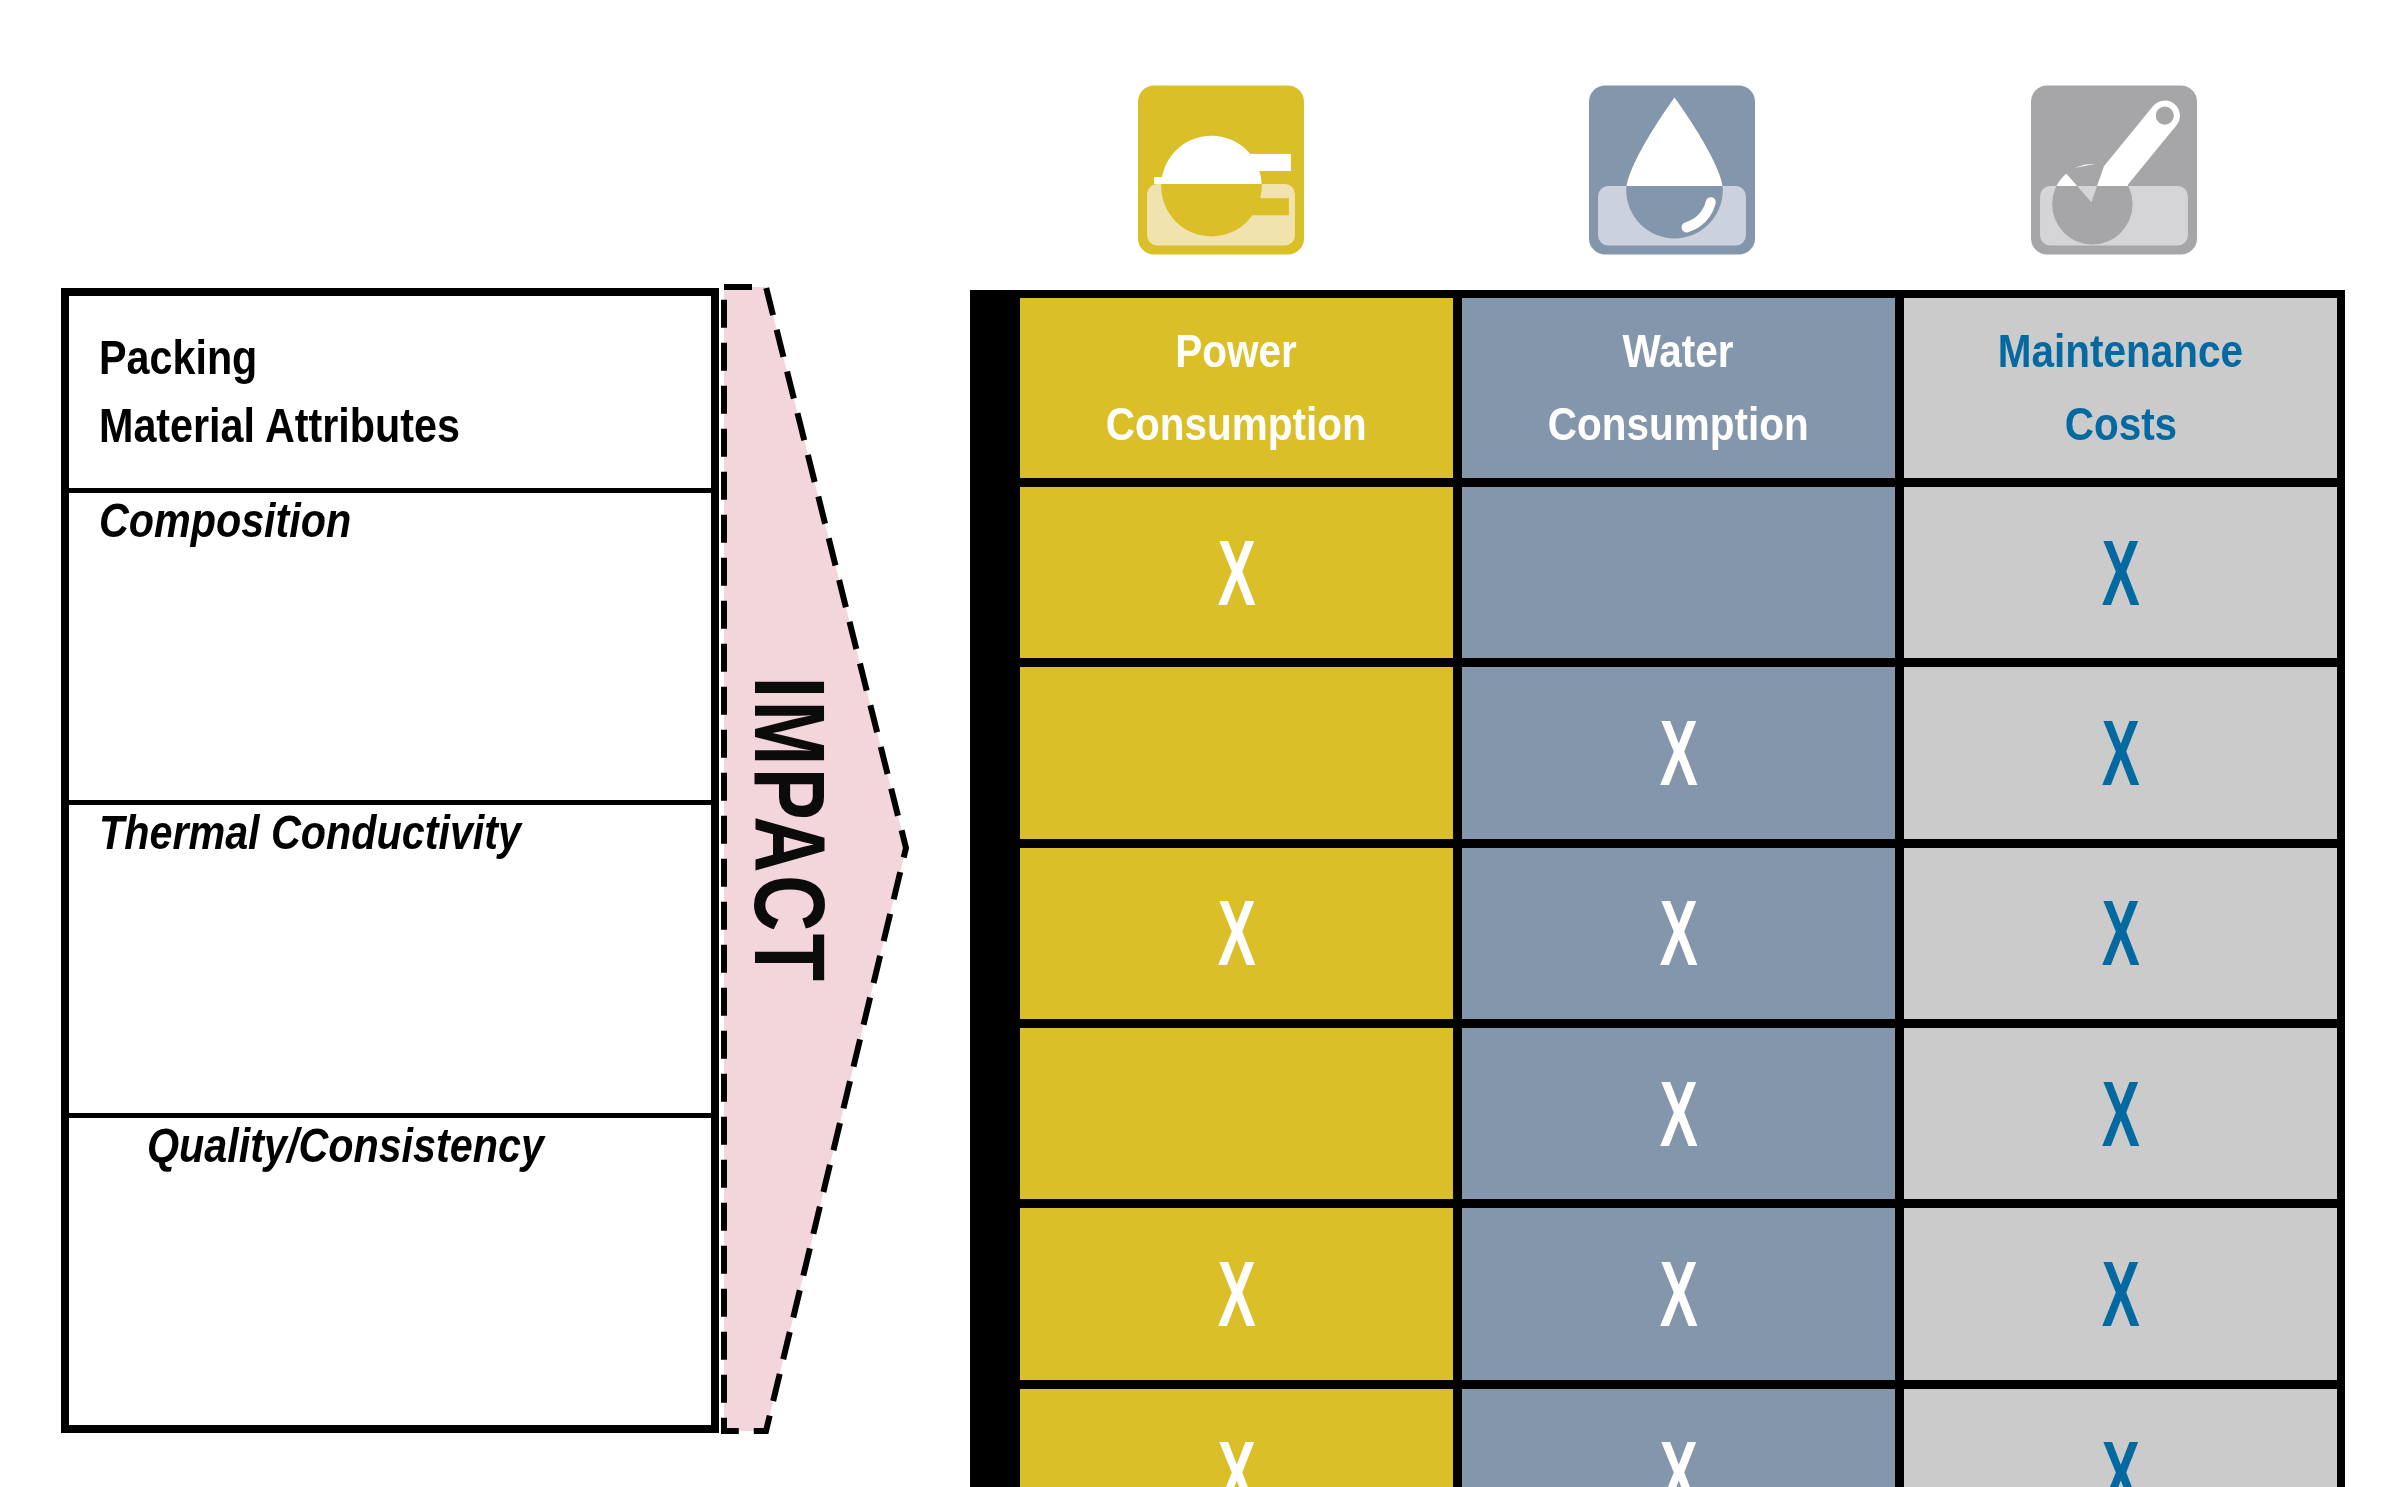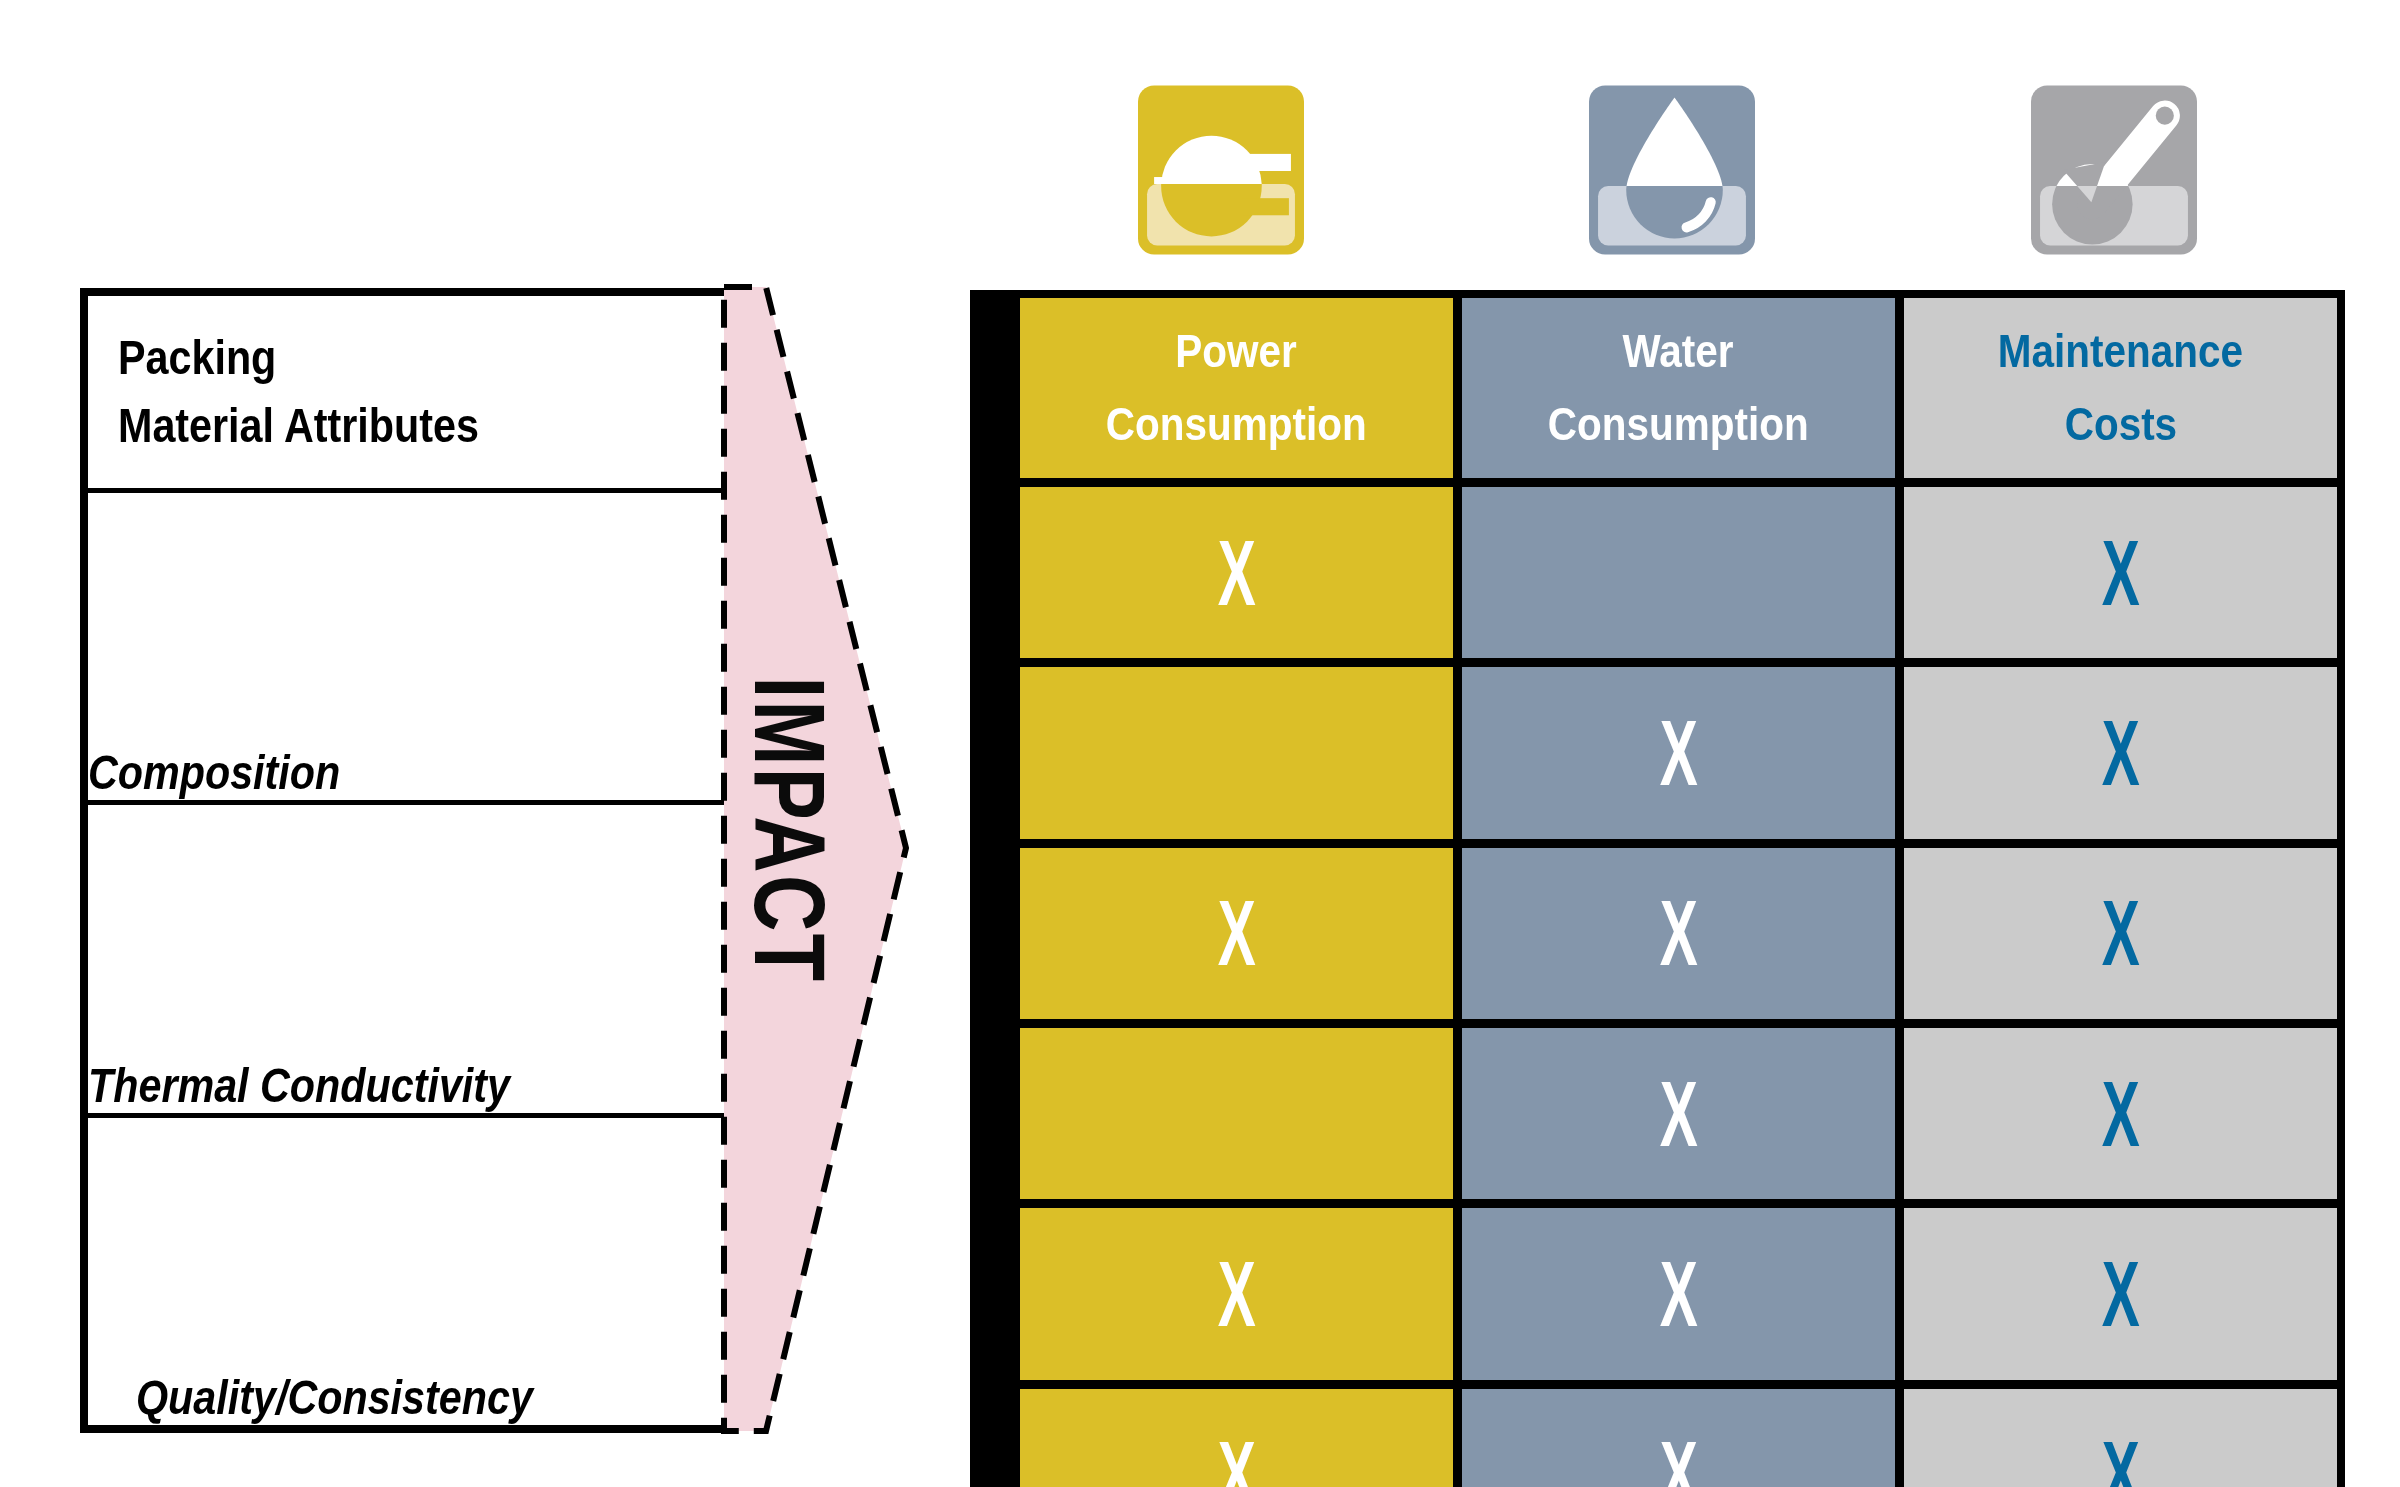--- a/index.html
+++ b/index.html
@@ -2,34 +2,34 @@
 <html style="--yellow: #dbbf28; --yellow_band: #f1e3ad; --blue: #8496ab; --blue_band: #cbd2dd; --gray_cell: #cbcbcb; --gray_icon: #a6a6a9; --gray_band: #d5d5d7; --pink: #f3d5dc; --ink: #000000;"><head>
 <meta charset="utf-8">
 <style>
   html,body{margin:0;padding:0;background:#ffffff;}
   #canvas{
     position:relative;width:2400px;height:1487px;background:#fff;overflow:hidden;
     font-family:"Liberation Sans", sans-serif;color:#000;
   }
   
   .attr-table{
-    position:absolute;left:80px;top:288px;width:658px;height:1145px;
+    position:absolute;left:61px;top:288px;width:658px;height:1145px;
     border:8px solid var(--ink);box-sizing:border-box;
     display:flex;flex-direction:column;background:#fff;
   }
   .attr-head{
     height:192px;flex:0 0 auto;display:flex;flex-direction:column;justify-content:center;
     padding-left:30px;border-bottom:5px solid var(--ink);
   }
   .attr-head .line{
     font-size:48px;font-weight:bold;line-height:1.42;
     transform:scaleX(0.86);transform-origin:left center;white-space:nowrap;
   }
   .attr-row{
-    flex:1 1 0;display:flex;align-items:flex-end;
+    flex:1 1 0;display:flex;align-items:flex-start;padding-left:30px;
     border-bottom:5px solid var(--ink);
   }
   .attr-row:last-child{border-bottom:none;margin-left:48px;}
   .attr-label{
     font-size:48px;font-weight:bold;font-style:italic;white-space:nowrap;
     transform:scaleX(0.86);transform-origin:left center;
   }
   
   .impact-svg{position:absolute;left:716px;top:281px;width:200px;height:1156px;}
   .impact-text{

